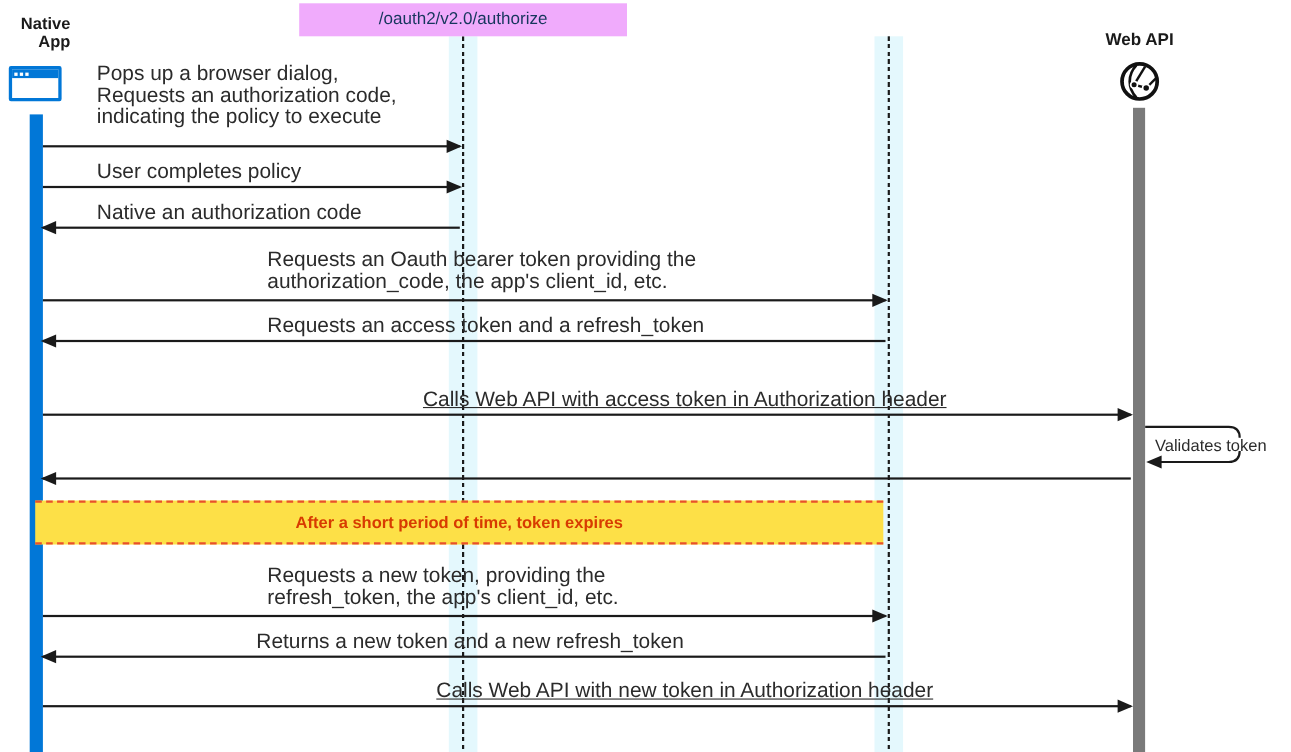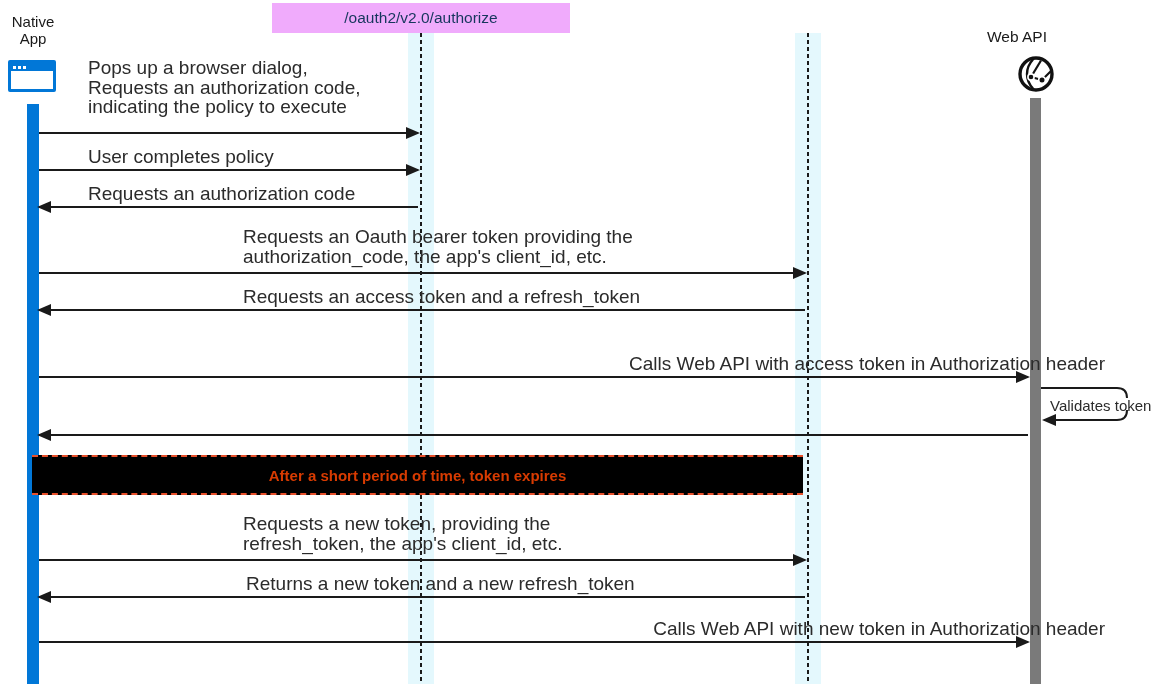--- a/index.html
+++ b/index.html
@@ -8,21 +8,21 @@
     font-family:"Liberation Sans", sans-serif; color:#262626; overflow:hidden;
   }
   
   .endpoint-box {
     position:absolute; top:3px; height:30px; background:#f0abfc; color:#16365D;
     font-size:15.5px; display:flex; align-items:center; justify-content:center;
   }
   .endpoint-authorize { left:272px; width:298px; }
   .endpoint-token { left:657px; width:298px; }
   
-  .actor-label { position:absolute; font-weight:normal; color:#1a1a1a; white-space:pre-line; text-align:center; }
+  .actor-label { position:absolute; font-weight:bold; color:#1a1a1a; white-space:pre-line; text-align:right; }
   .native-app-label { left:2px; top:13px; width:62px; font-size:15px; line-height:17px; }
   .webapi-label { left:967px; top:28px; width:100px; font-size:15.5px; }
   
   .band { position:absolute; top:33px; bottom:0; width:26px; background:#E4F8FD; }
   .band-authorize { left:408px; }
   .band-token { left:795px; }
   .dashline {
     position:absolute; top:33px; bottom:0; width:2px;
     background-image:repeating-linear-gradient(to bottom,#1a1a1a 0 4px,transparent 4px 7px);
   }
@@ -46,25 +46,25 @@
   .arrow.right::after {
     content:""; position:absolute; right:-2px; top:-7px; width:0; height:0;
     border-left:14px solid #1a1a1a; border-top:6px solid transparent; border-bottom:6px solid transparent;
   }
   .arrow.left::after {
     content:""; position:absolute; left:-2px; top:-7px; width:0; height:0;
     border-right:14px solid #1a1a1a; border-top:6px solid transparent; border-bottom:6px solid transparent;
   }
   
   .msg-label { position:absolute; font-size:19px; line-height:19.5px; white-space:pre-line; color:#2b2b2b; }
-  .msg-label.center { text-align:right; }
+  .msg-label.center { text-align:center;text-decoration:underline; }
   
   .note-box {
     position:absolute; left:32px; top:455px; width:771px; height:36px;
-    background:#000000; border-top:2px dashed #E8502B; border-bottom:2px dashed #E8502B;
+    background:#fde047; border-top:2px dashed #E8502B; border-bottom:2px dashed #E8502B;
     display:flex; align-items:center; justify-content:center;
     color:#D83B01; font-weight:bold; font-size:15px;
   }
   
   .self-loop { position:absolute; left:1041px; top:381px; width:94px; height:50px; }
   .self-loop-label { position:absolute; left:1050px; top:397px; width:126px; font-size:15px; color:#2b2b2b; }
 </style>
 </head>
 <body>
 
@@ -102,21 +102,21 @@
   <div class="gray-bar"></div>
 
   <div class="msg-label" style="left:88px; top:58px;">Pops up a browser dialog,
 Requests an authorization code,
 indicating the policy to execute</div>
   <div class="arrow right" style="left:39px; top:132px; width:379px;"></div>
 
   <div class="msg-label" style="left:88px; top:147px;">User completes policy</div>
   <div class="arrow right" style="left:39px; top:169px; width:379px;"></div>
 
-  <div class="msg-label" style="left:88px; top:184px;">Requests an authorization code</div>
+  <div class="msg-label" style="left:88px; top:184px;">Native an authorization code</div>
   <div class="arrow left" style="left:39px; top:206px; width:379px;"></div>
 
   <div class="msg-label" style="left:243px; top:227px;">Requests an Oauth bearer token providing the
 authorization_code, the app's client_id, etc.</div>
   <div class="arrow right" style="left:39px; top:272px; width:766px;"></div>
 
   <div class="msg-label" style="left:243px; top:287px;">Requests an access token and a refresh_token</div>
   <div class="arrow left" style="left:39px; top:309px; width:766px;"></div>
 
   <div class="msg-label center" style="left:140px; top:354px; width:965px;">Calls Web API with access token in Authorization header</div>
@@ -130,19 +130,19 @@
   <div class="self-loop-label">Validates token</div>
 
   <div class="arrow left" style="left:39px; top:434px; width:989px;"></div>
 
   <div class="note-box">After a short period of time, token expires</div>
 
   <div class="msg-label" style="left:243px; top:514px;">Requests a new token, providing the
 refresh_token, the app's client_id, etc.</div>
   <div class="arrow right" style="left:39px; top:559px; width:766px;"></div>
 
-  <div class="msg-label" style="left:246px; top:574px;">Returns a new token and a new refresh_token</div>
+  <div class="msg-label" style="left:233px; top:574px;">Returns a new token and a new refresh_token</div>
   <div class="arrow left" style="left:39px; top:596px; width:766px;"></div>
 
   <div class="msg-label center" style="left:140px; top:619px; width:965px;">Calls Web API with new token in Authorization header</div>
   <div class="arrow right" style="left:39px; top:641px; width:989px;"></div>
 
 </div>
 
 </body></html>

